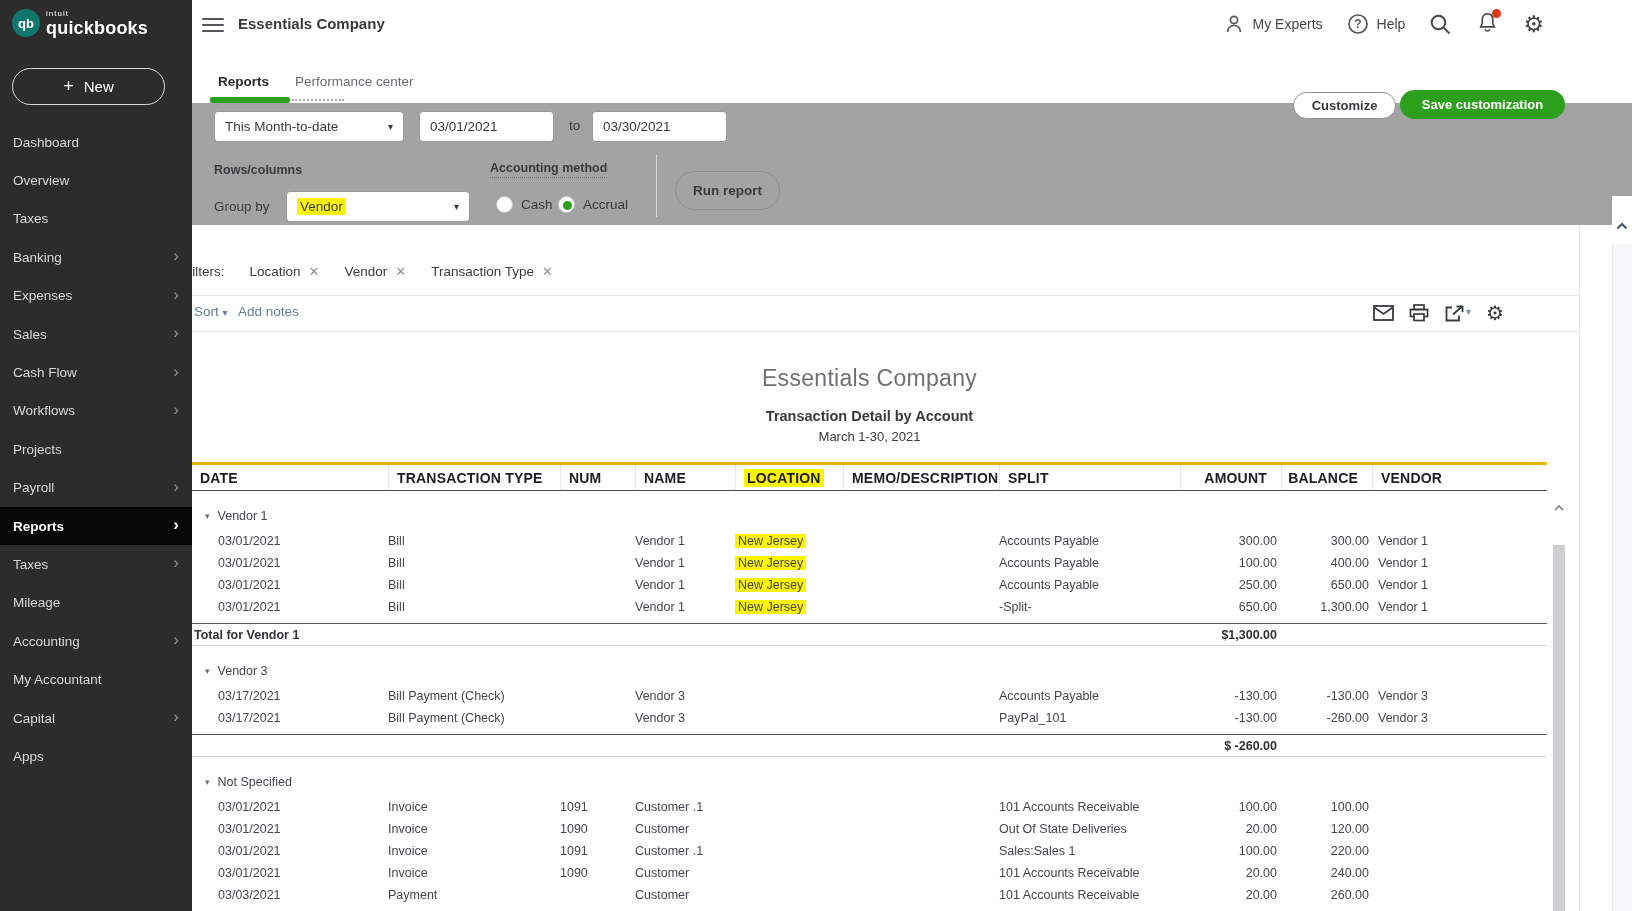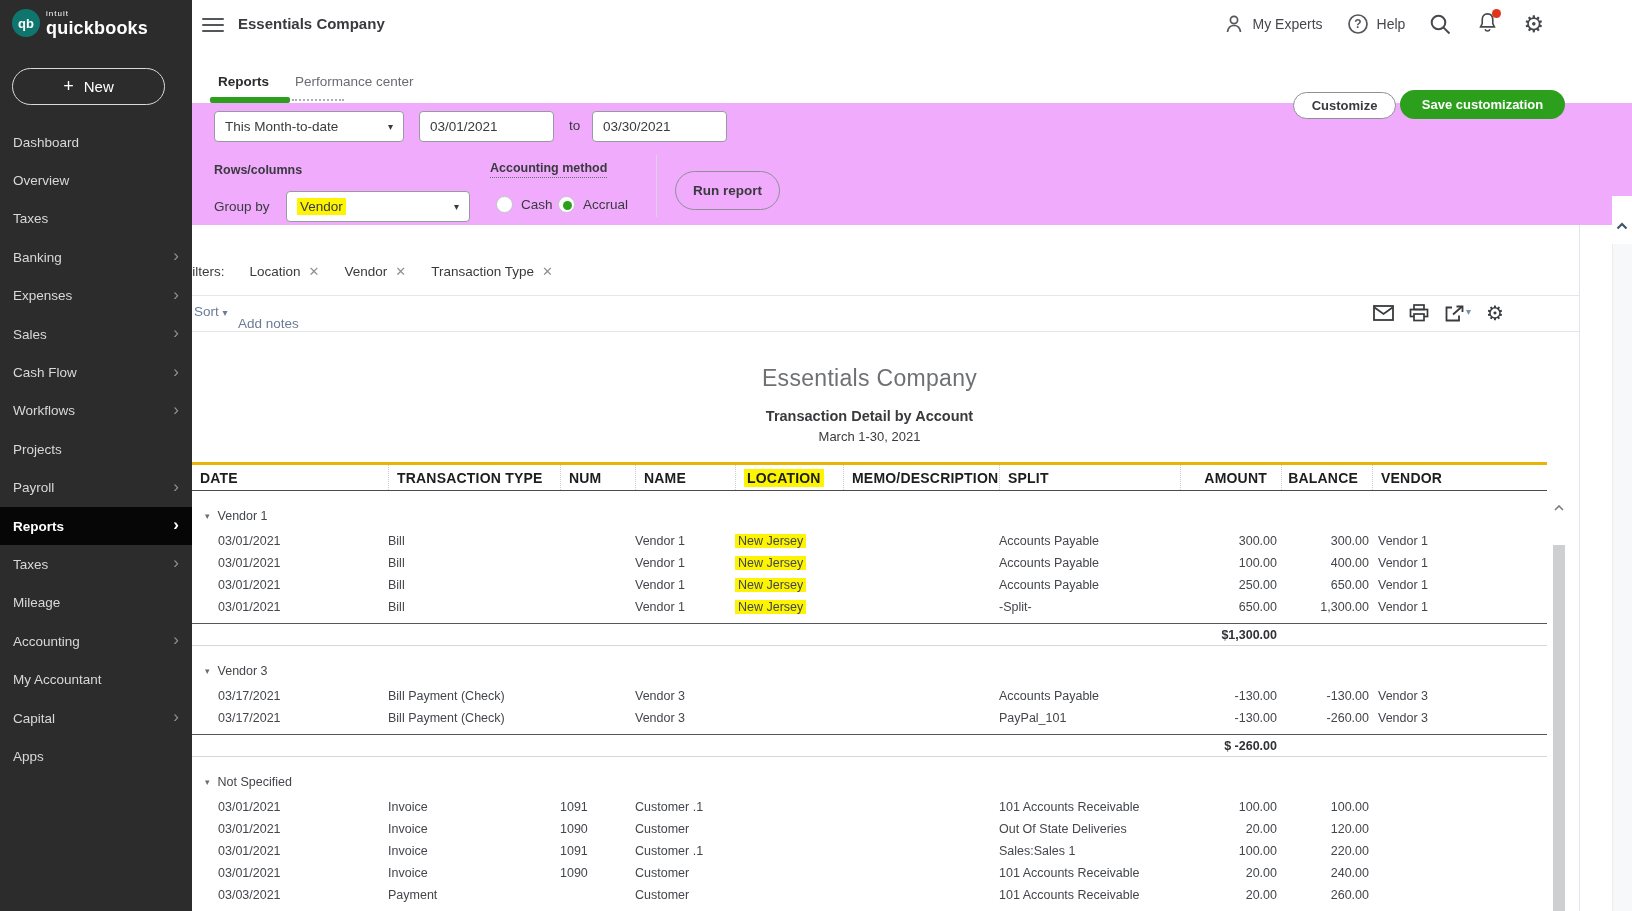--- a/index.html
+++ b/index.html
@@ -40,21 +40,21 @@
   .gear-glyph { font-size:23px; color:#47484c; line-height:1; cursor:pointer; }
 
   .tabsrow { position:relative; height:55px; background:#fff; }
   .tab { position:absolute; top:26px; font-size:13.5px; cursor:pointer; }
   .tab-reports { left:26px; font-weight:bold; color:#2a2b2e; }
   .tab-perf { left:103px; color:#6b6c72; }
   .tab-underline { position:absolute; left:18px; bottom:0; width:80px; height:6px; background:#2ca01c; border-radius:2px; }
   .tab-dots { position:absolute; left:100px; bottom:2px; width:52px; border-bottom:2px dotted #a9acb0; }
 
   
-  .filter-panel { position:relative; height:122px; background:#f0abfc; }
+  .filter-panel { position:relative; height:122px; background:#a3a3a3; }
   .ctrl { position:absolute; background:#fff; border:1px solid #979aa0; border-radius:4px; height:31px;
           font-size:13.5px; color:#393a3d; display:flex; align-items:center; padding:0 10px; }
   .ctrl .caret { margin-left:auto; font-size:10px; color:#393a3d; }
   .preset-select { left:22px; top:8px; width:190px; cursor:pointer; }
   .date-input { position:absolute; top:8px; height:31px; width:135px; border:1px solid #979aa0; border-radius:4px;
                 font-size:13.5px; color:#393a3d; padding:0 10px; font-family:"Liberation Sans",sans-serif; background:#fff; }
   .date-from { left:227px; } .date-to { left:400px; }
   .to-label { position:absolute; left:377px; top:15px; font-size:13.5px; color:#393a3d; }
   .rows-label { position:absolute; left:22px; top:60px; font-size:12.5px; font-weight:bold; color:#393a3d; }
   .am-label { position:absolute; left:298px; top:58px; font-size:12.5px; font-weight:bold; color:#393a3d;
@@ -78,21 +78,21 @@
   .card { position:absolute; top:225px; left:0; width:1388px; height:686px; background:#fff;
           border-right:1px solid #dfe5ec; overflow:hidden; }
   .chips-row { position:absolute; top:30px; left:0; height:32px; display:flex; align-items:center; font-size:13.5px; }
   .chips-label { margin-left:-8px; color:#393a3d; }
   .chip { margin-left:25px; color:#393a3d; display:flex; align-items:center; cursor:default; }
   .chip .x { margin-left:8px; color:#8d9096; font-size:13px; cursor:pointer; }
   .hdiv1 { position:absolute; top:70px; left:0; width:1388px; border-top:1px solid #e4e6ea; }
   .toolbar-row { position:absolute; top:70px; left:0; width:1388px; height:36px; }
   .sort-link { position:absolute; left:2px; top:9px; color:#6b7c93; font-size:13.5px; cursor:pointer; }
   .sort-link .caret { font-size:10px; }
-  .notes-link { position:absolute; left:46px; top:9px; color:#6b7c93; font-size:13.5px; cursor:pointer;margin-top:12px; }
+  .notes-link { position:absolute; left:46px; top:9px; color:#6b7c93; font-size:13.5px; cursor:pointer; }
   .tb-icons { position:absolute; right:76px; top:8px; display:flex; align-items:center; gap:15px; }
   .tb-icons > * { cursor:pointer; }
   .exp-wrap { display:flex; align-items:flex-start; gap:2px; }
   .exp-caret { color:#7c91ad; font-size:10px; margin-top:1px; }
   .tb-gear { font-size:20px; color:#393a3d; line-height:1; }
   .hdiv2 { position:absolute; top:106px; left:0; width:1388px; border-top:1px solid #e4e6ea; }
 
   .r-company { position:absolute; top:140px; left:0; width:1355px; text-align:center;
                font-size:23px; color:#6e7073; letter-spacing:.3px; }
   .r-title { position:absolute; top:183px; left:0; width:1355px; text-align:center;
@@ -400,20 +400,21 @@
           <div class="td c2"></div>
           <div class="td c3">Vendor 1</div>
           <div class="td c4"><span class="hl-y">New Jersey</span></div>
           <div class="td c5"></div>
           <div class="td c6">-Split-</div>
           <div class="td c7">650.00</div>
           <div class="td c8">1,300.00</div>
           <div class="td c9">Vendor 1</div>
         </div>
         <div class="trow t-row">
+          <div class="t-label">Total for Vendor 1</div>
           <div class="t-amount">$1,300.00</div>
         </div>
         <div class="g-hdr">
           <span class="g-caret">▾</span>
           <span>Vendor 3</span>
         </div>
         <div class="trow drow">
           <div class="td c0">03/17/2021</div>
           <div class="td c1">Bill Payment (Check)</div>
           <div class="td c2"></div>

